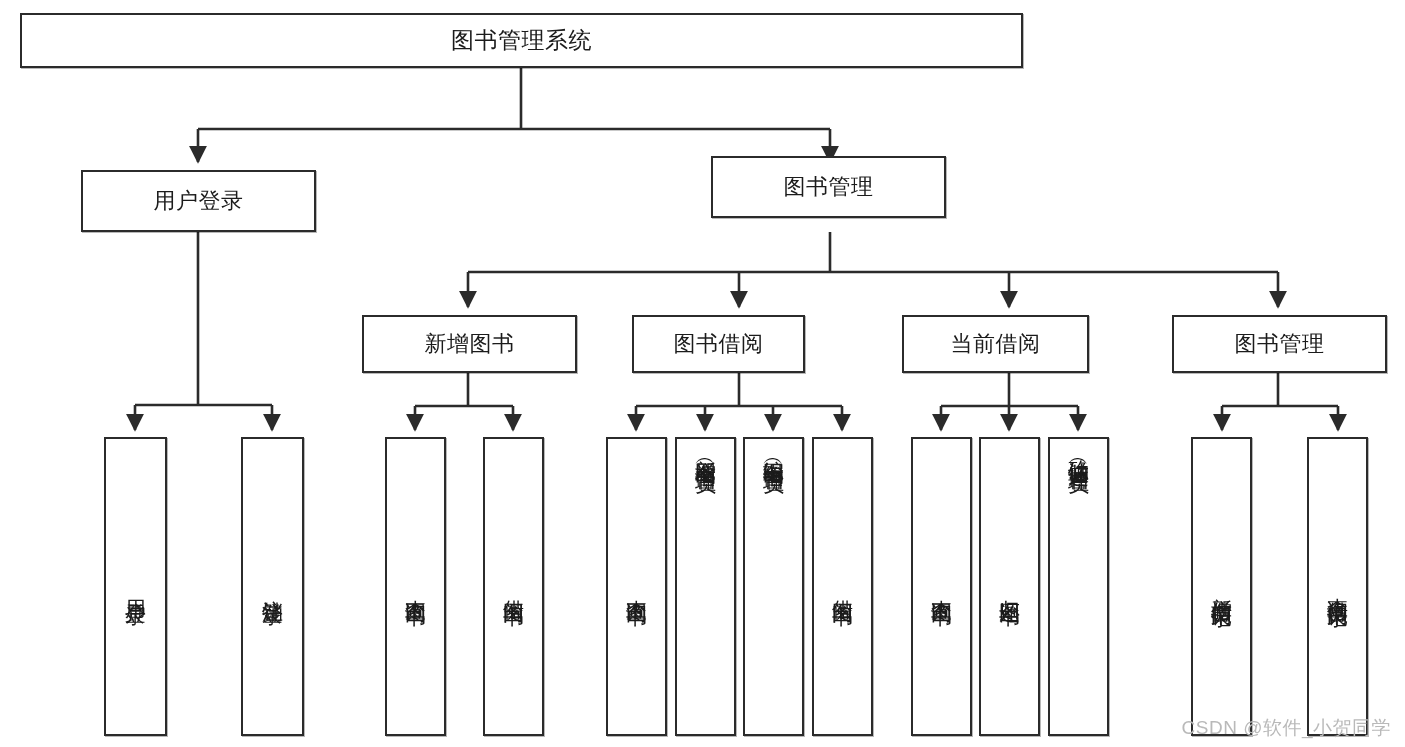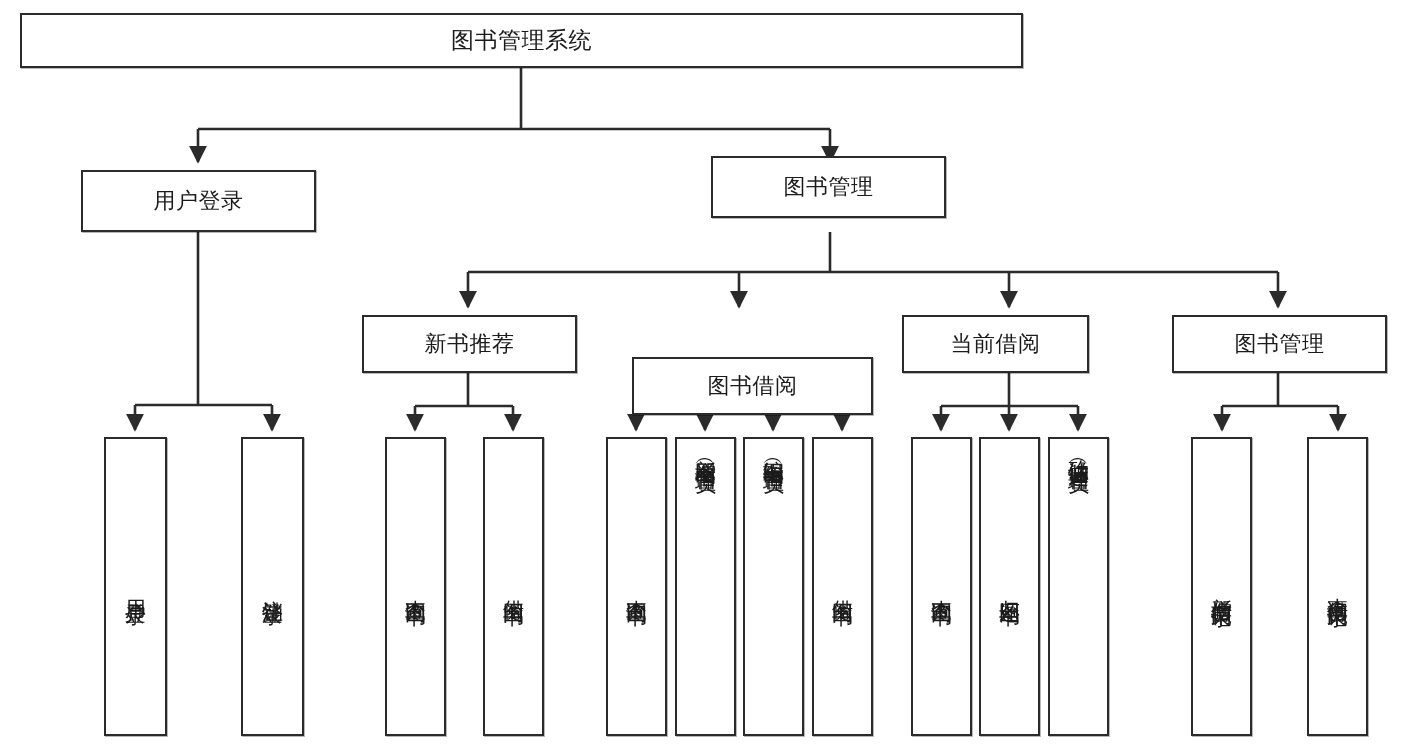--- a/index.html
+++ b/index.html
@@ -146,23 +146,23 @@
   </div>
 
   <div class="node horizontal" style="left:81px; top:170px; width:235px; height:62px;">
     <span class="node-label">用户登录</span>
   </div>
   <div class="node horizontal" style="left:711px; top:156px; width:235px; height:62px;">
     <span class="node-label">图书管理</span>
   </div>
 
   <div class="node horizontal" style="left:362px; top:315px; width:215px; height:58px;">
-    <span class="node-label">新书推荐</span>
-  </div>
-  <div class="node horizontal" style="left:632px; top:315px; width:241px; height:58px;margin-top:42px;">
+    <span class="node-label">新增图书</span>
+  </div>
+  <div class="node horizontal" style="left:632px; top:315px; width:173px; height:58px;">
     <span class="node-label">图书借阅</span>
   </div>
   <div class="node horizontal" style="left:902px; top:315px; width:187px; height:58px;">
     <span class="node-label">当前借阅</span>
   </div>
   <div class="node horizontal" style="left:1172px; top:315px; width:215px; height:58px;">
     <span class="node-label">图书管理</span>
   </div>
 
   <div class="node vertical mid-text" style="left:104px; top:437px; width:63px; height:299px;">
@@ -202,14 +202,15 @@
     <span class="node-label">确认归还（管理员）</span>
   </div>
 
   <div class="node vertical mid-text" style="left:1191px; top:437px; width:61px; height:299px;">
     <span class="node-label">新增借阅记录</span>
   </div>
   <div class="node vertical mid-text" style="left:1307px; top:437px; width:61px; height:299px;">
     <span class="node-label">查询借阅记录</span>
   </div>
 
+  <div class="watermark">CSDN @软件_小贺同学</div>
 
 </div>
 
 </body></html>

